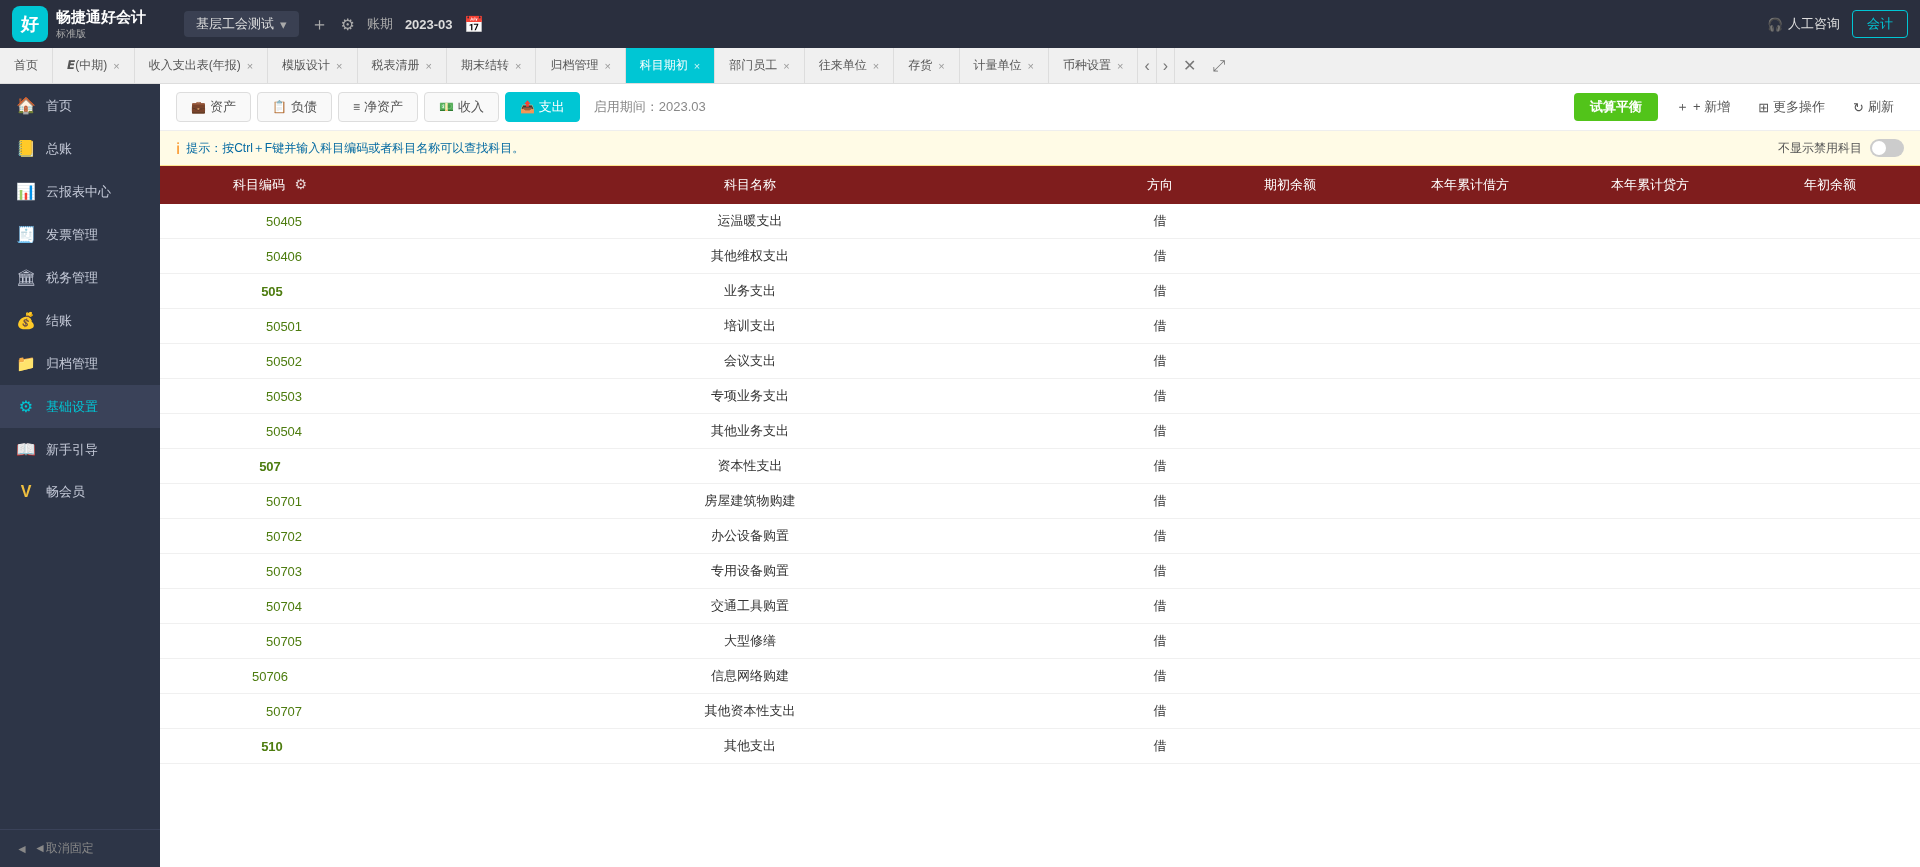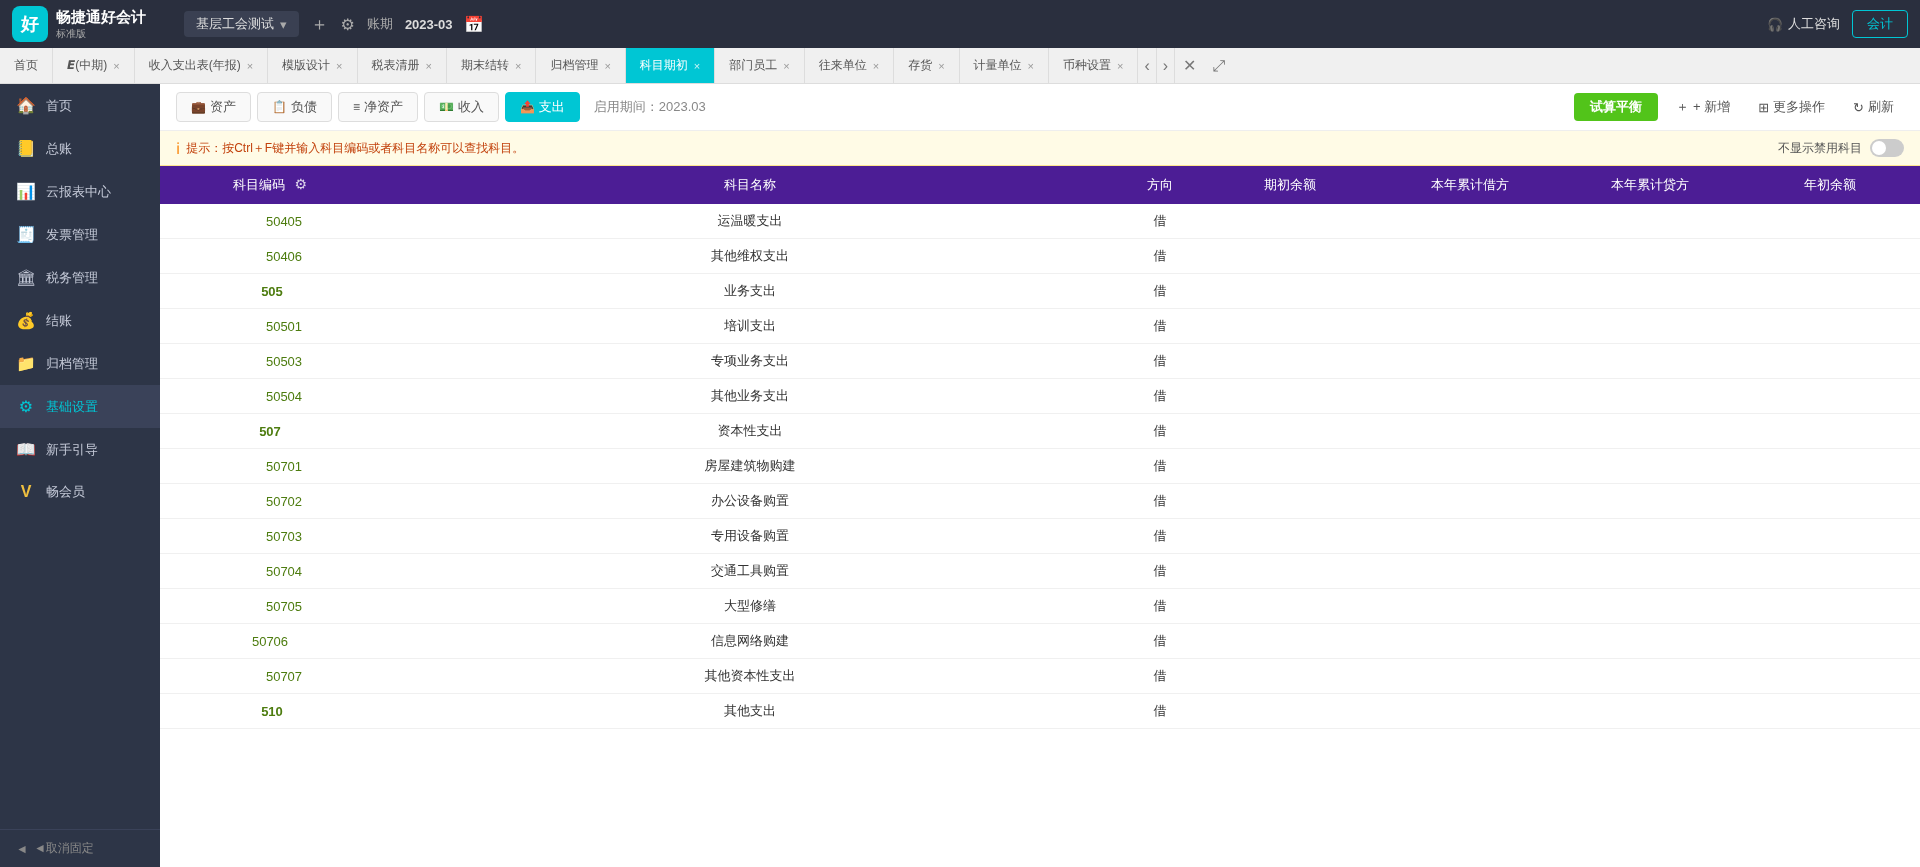--- a/index.html
+++ b/index.html
@@ -77,30 +77,30 @@
     .btn-add { color: #555; font-size: 13px; cursor: pointer; display: flex; align-items: center; gap: 4px; padding: 5px 10px; }
     .btn-more { color: #555; font-size: 13px; cursor: pointer; display: flex; align-items: center; gap: 4px; padding: 5px 10px; }
     .btn-refresh { color: #555; font-size: 13px; cursor: pointer; display: flex; align-items: center; gap: 4px; padding: 5px 10px; }
 
     
     .hint-bar {
       display: flex; align-items: center; padding: 6px 16px;
       background: #fffbe6; border-bottom: 1px solid #ffe58f; flex-shrink: 0;
     }
     .hint-icon { color: #fa8c16; margin-right: 6px; }
-    .hint-text { font-size: 12px; color: #c2410c; }
+    .hint-text { font-size: 12px; color: #0369a1; }
     .hint-right { margin-left: auto; display: flex; align-items: center; gap: 8px; font-size: 12px; color: #555; }
     .toggle-switch { width: 34px; height: 18px; background: #ccc; border-radius: 9px; position: relative; cursor: pointer; }
     .toggle-switch::after { content: ''; position: absolute; width: 14px; height: 14px; background: white; border-radius: 50%; top: 2px; left: 2px; }
 
     
     .table-area { flex: 1; overflow-y: auto; overflow-x: hidden; position: relative; }
     .data-table { width: 100%; border-collapse: collapse; font-size: 13px; }
     .data-table thead th {
-      background: #4c1d95; color: white; padding: 10px 12px;
+      background: #7f1d1d; color: white; padding: 10px 12px;
       text-align: center; font-weight: normal; position: sticky; top: 0; z-index: 1; margin-top: 12px;
     }
     .data-table thead th:first-child { text-align: center; }
     .data-table tbody tr { border-bottom: 1px solid #f0f0f0; }
     .data-table tbody td { padding: 8px 12px; color: #333; }
     .data-table tbody td:first-child { text-align: center; color: #4d7c0f; }
     .data-table tbody td:nth-child(2) { text-align: center; }
     .data-table tbody td:nth-child(3) { text-align: center; }
     .col-code { width: 220px; }
     .col-name { width: auto; }
@@ -348,20 +348,29 @@
             <tr>
     <td style="padding-left:40px">50501</td>
     <td>培训支出</td>
     <td style="text-align:center">借</td>
     <td style="text-align:right"></td>
     <td style="text-align:right"></td>
     <td style="text-align:right"></td>
     <td style="text-align:right"></td>
   </tr>
             <tr>
+    <td style="padding-left:40px">50502</td>
+    <td>会议支出</td>
+    <td style="text-align:center">借</td>
+    <td style="text-align:right"></td>
+    <td style="text-align:right"></td>
+    <td style="text-align:right"></td>
+    <td style="text-align:right"></td>
+  </tr>
+            <tr>
     <td style="padding-left:40px">50503</td>
     <td>专项业务支出</td>
     <td style="text-align:center">借</td>
     <td style="text-align:right"></td>
     <td style="text-align:right"></td>
     <td style="text-align:right"></td>
     <td style="text-align:right"></td>
   </tr>
             <tr>
     <td style="padding-left:40px">50504</td>

